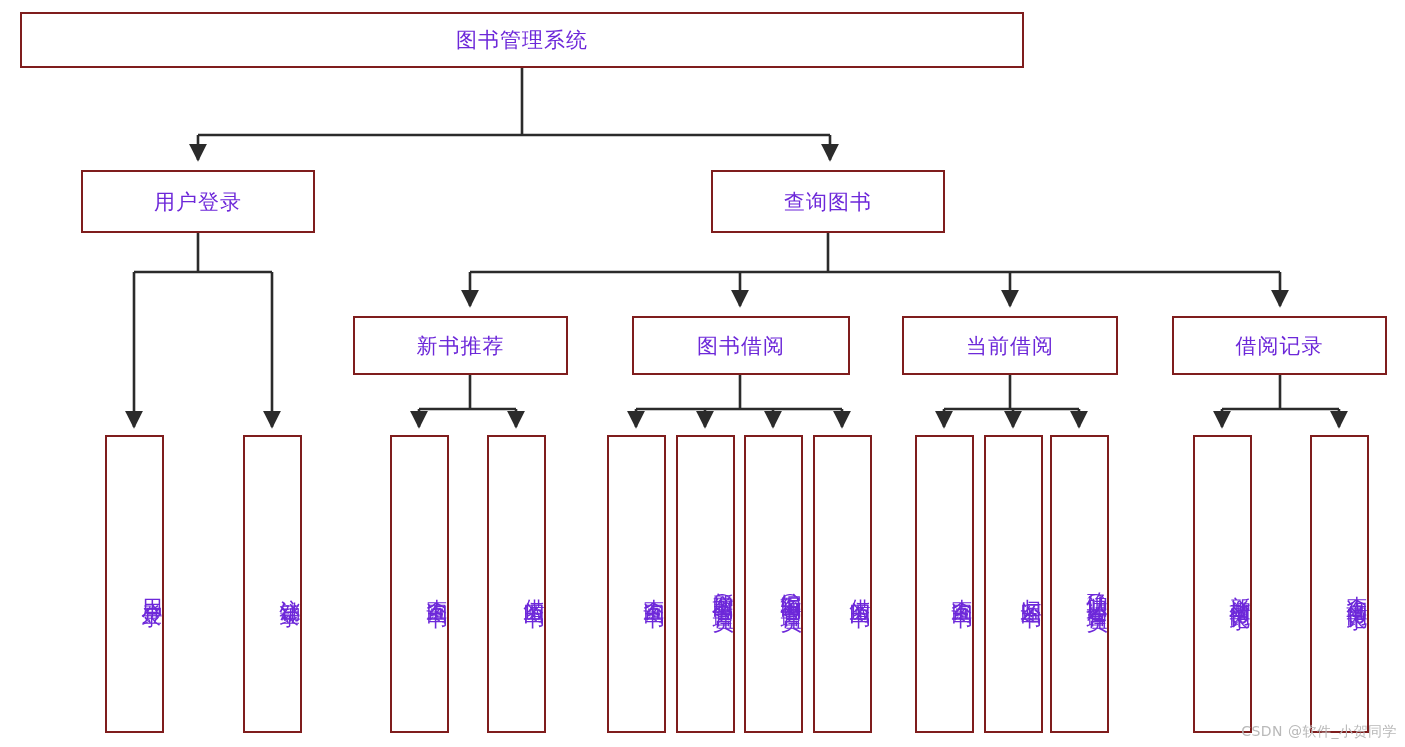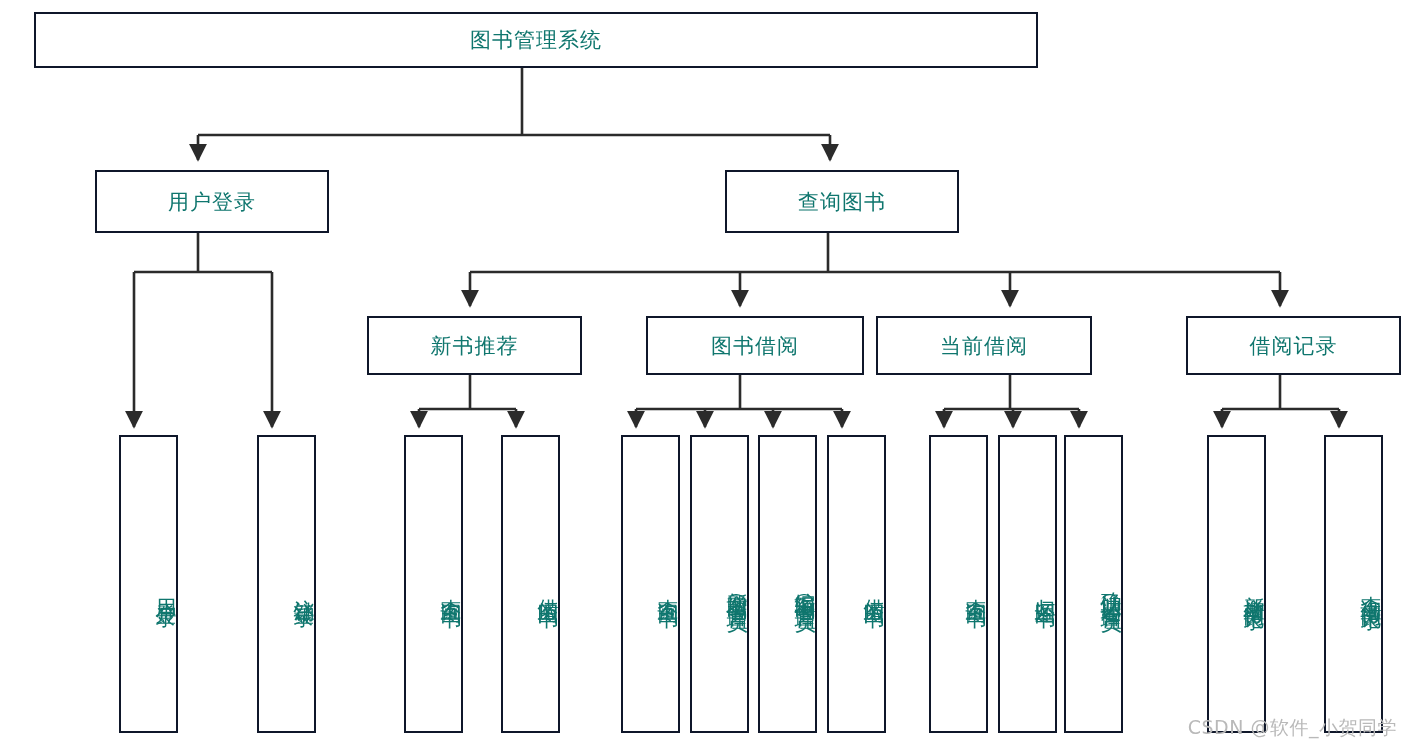--- a/index.html
+++ b/index.html
@@ -20,26 +20,25 @@
     left: 0;
     top: 0;
     width: 1405px;
     height: 747px;
     pointer-events: none;
   }
   .node {
     position: absolute;
     box-sizing: border-box;
     background: #ffffff;
-    border: 2px solid #0f172a;
+    border: 2px solid #7f1d1d;
     display: flex;
     align-items: center;
     justify-content: center;
-    color: #0f766e;
-    margin-left: 14px;
+    color: #6d28d9;
   }
   .node.horiz {
     font-size: 21px;
     letter-spacing: 1px;
   }
   .node.vert {
     writing-mode: vertical-rl;
     text-orientation: upright;
     font-size: 21px;
     letter-spacing: 3px;
@@ -50,21 +49,21 @@
   .node.vert .vtext {
     writing-mode: vertical-rl;
     text-orientation: upright;
     line-height: 1.0;
     white-space: nowrap;
   }
   #watermark {
     position: absolute;
     right: 8px;
     bottom: 6px;
-    font-size: 19px;
+    font-size: 14px;
     color: #b9b9b9;
     letter-spacing: 0.5px;
     white-space: nowrap;
   }
 </style>
 </head>
 <body>
 
 <div id="canvas">
 
@@ -128,21 +127,21 @@
   <div class="node horiz" style="left:711px; top:170px; width:234px; height:63px;">
     <span>查询图书</span>
   </div>
 
   <div class="node horiz" style="left:353px; top:316px; width:215px; height:59px;text-align:center;">
     <span>新书推荐</span>
   </div>
   <div class="node horiz" style="left:632px; top:316px; width:218px; height:59px;align-items:center;">
     <span>图书借阅</span>
   </div>
-  <div class="node horiz" style="left:862px; top:316px; width:216px; height:59px;">
+  <div class="node horiz" style="left:902px; top:316px; width:216px; height:59px;">
     <span>当前借阅</span>
   </div>
   <div class="node horiz" style="left:1172px; top:316px; width:215px; height:59px;text-align:center;">
     <span>借阅记录</span>
   </div>
 
   <div class="node vert" style="left:105px; top:435px; width:59px; height:298px;">
     <span class="vtext">用户登录</span>
   </div>
   <div class="node vert" style="left:243px; top:435px; width:59px; height:298px;">

